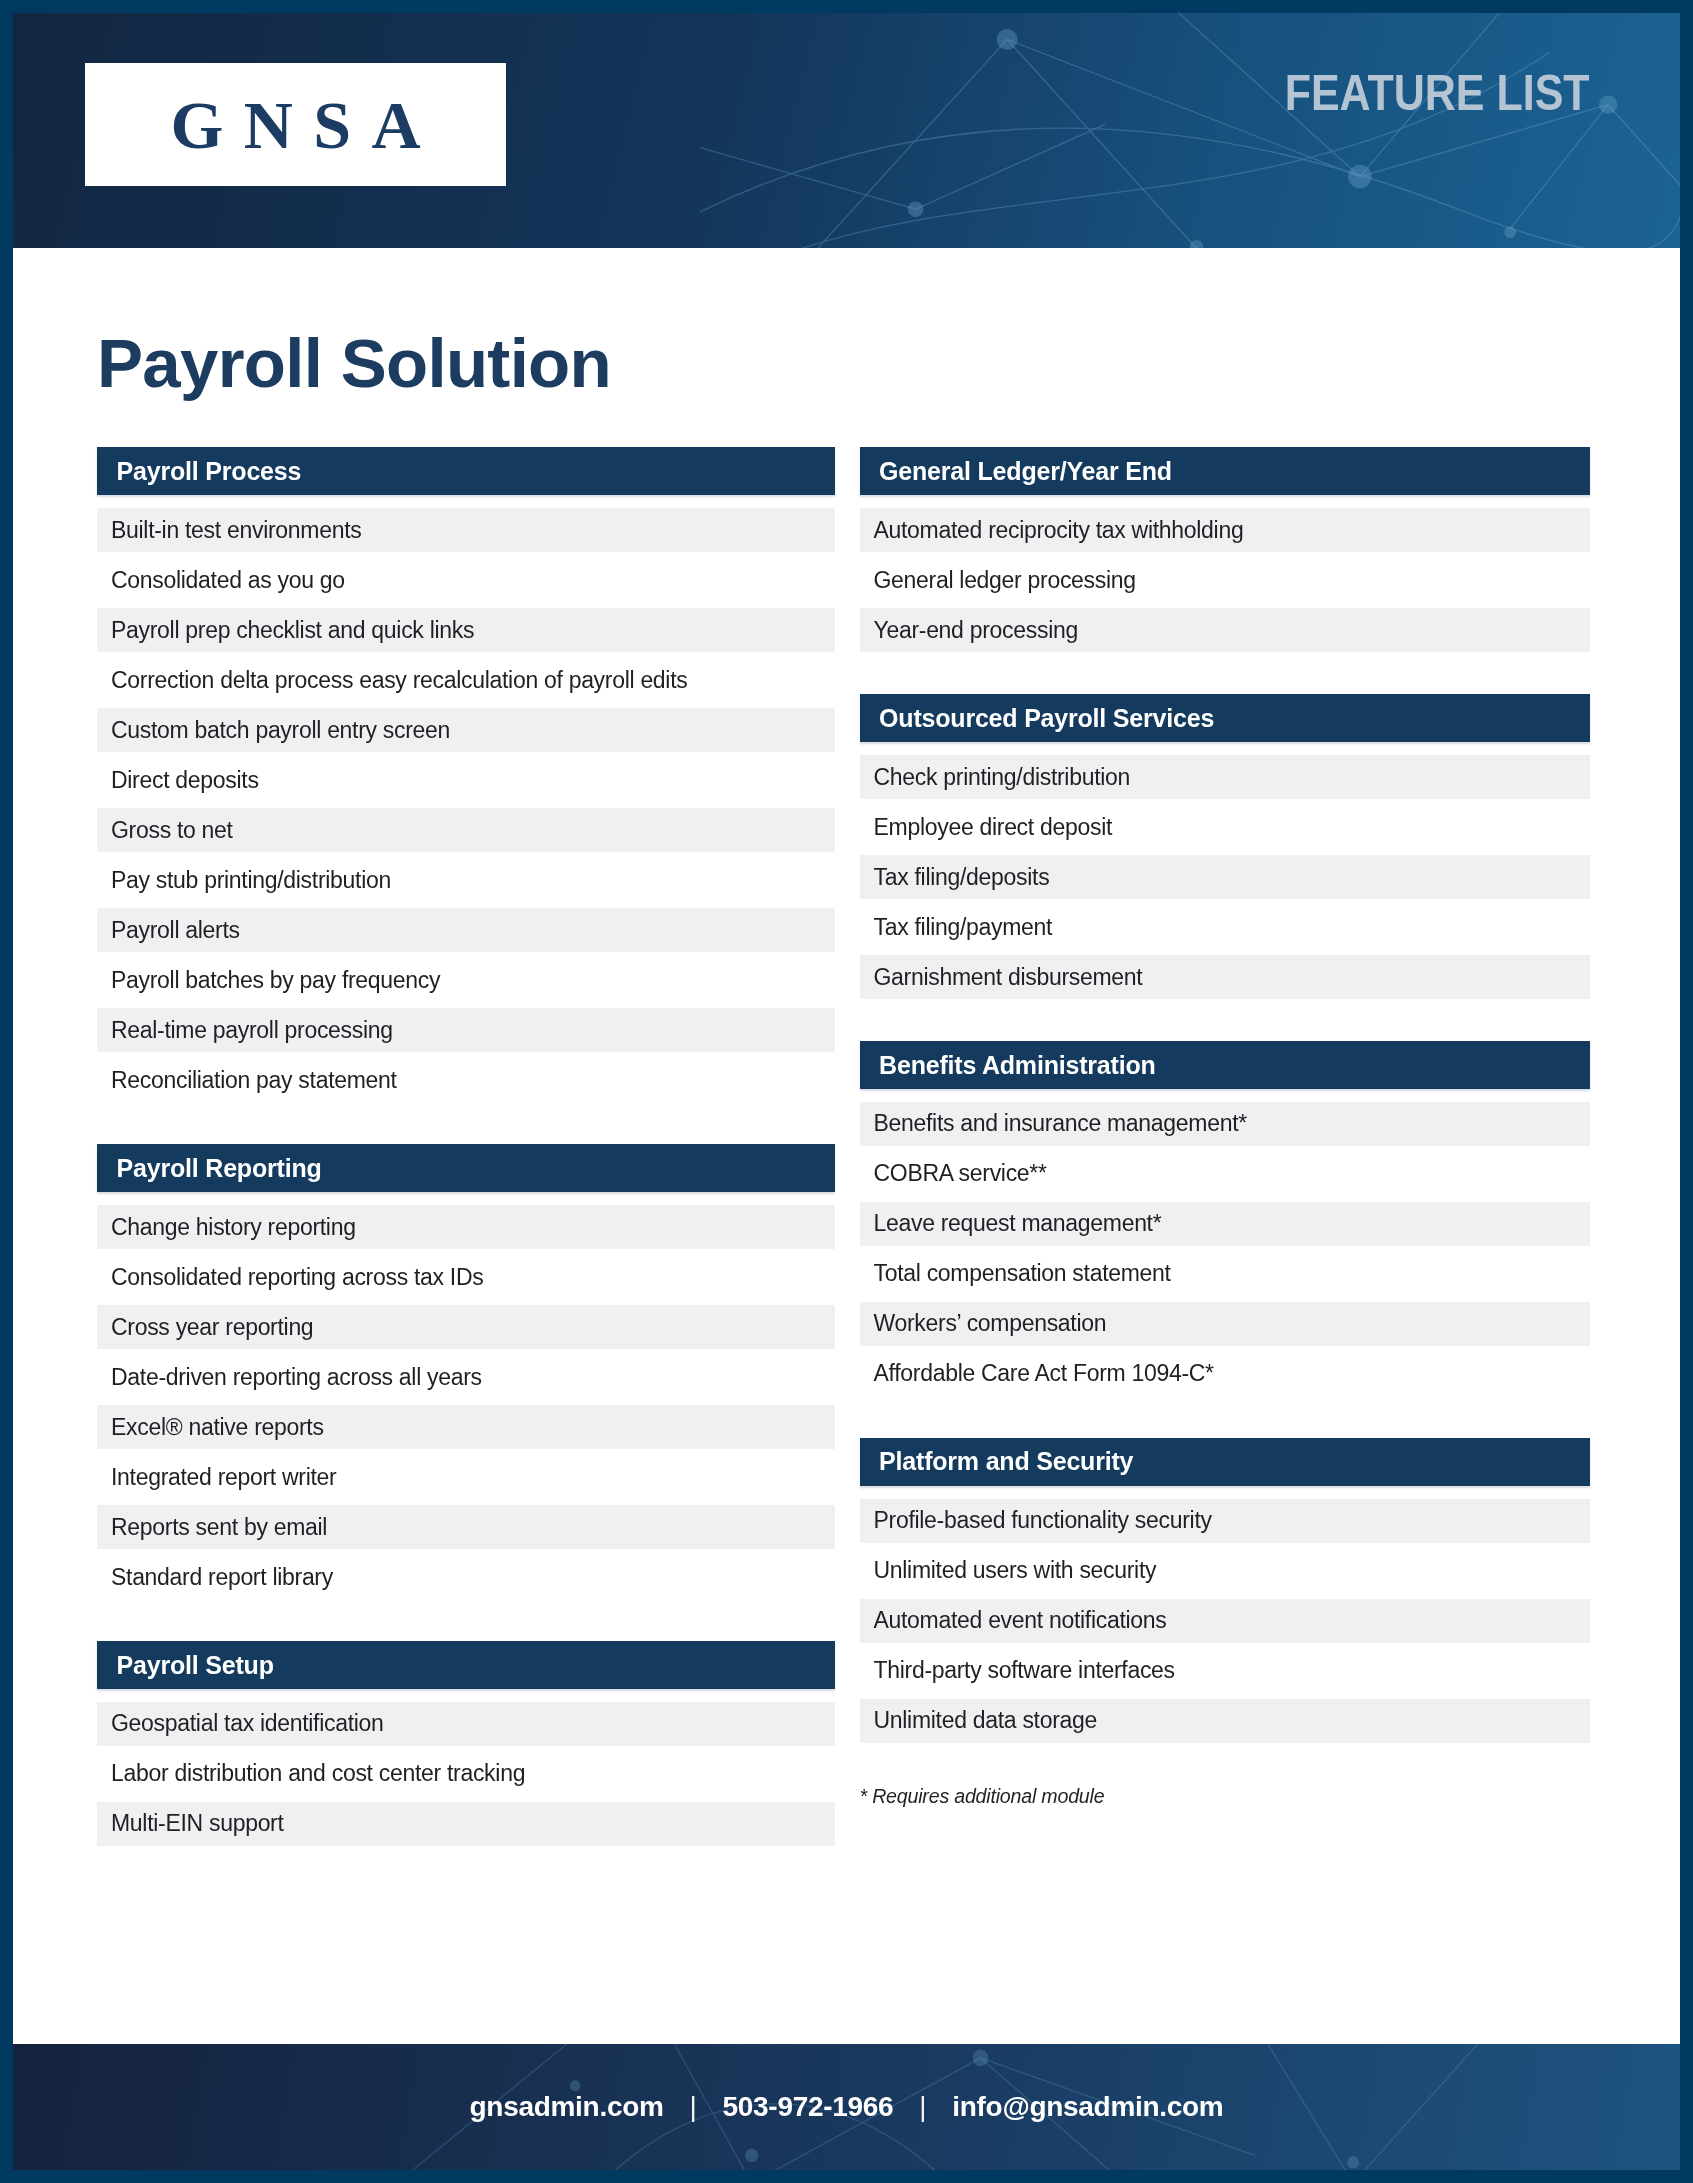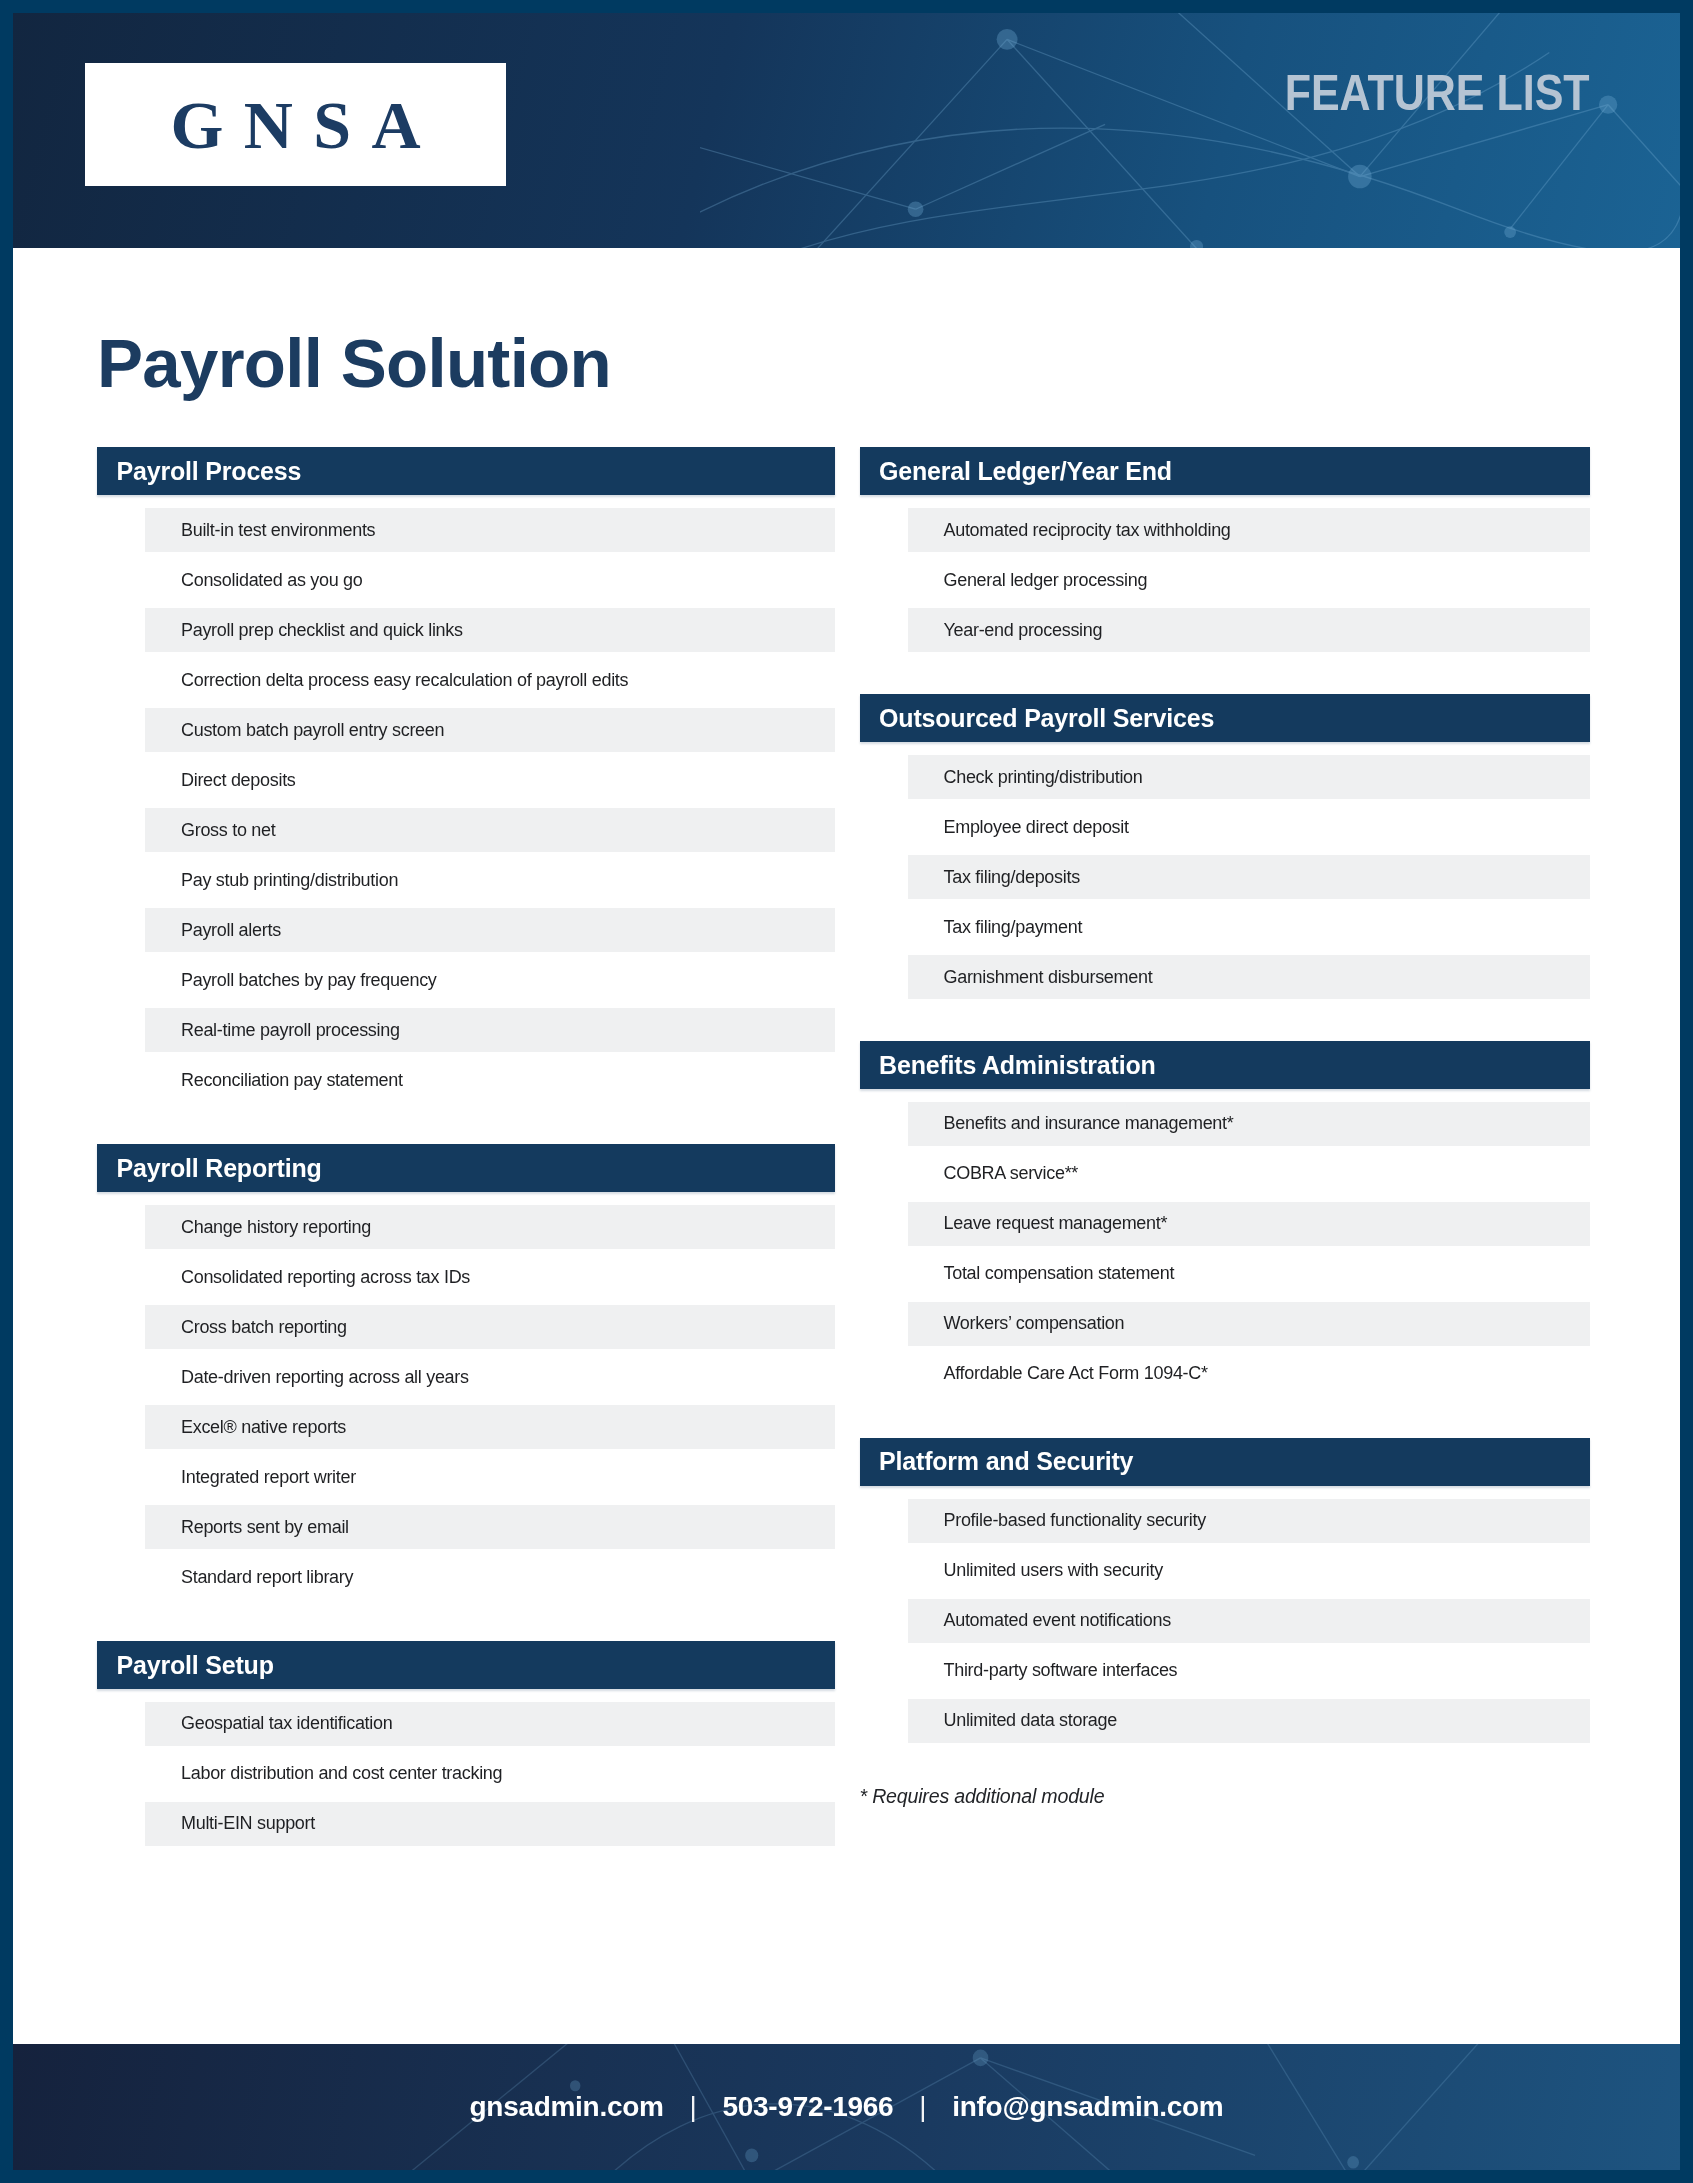--- a/index.html
+++ b/index.html
@@ -86,26 +86,25 @@
     display: flex;
     align-items: center;
     padding-left: 19.6px;
     margin-bottom: 9.8px;
     box-shadow: 0 2px 2px rgba(20,58,94,0.18);
   }
   .row {
     height: 50px;
     display: flex;
     align-items: center;
-    padding-left: 36px;
-    font-size: 18px;
+    padding-left: 14px;
+    font-size: 23px;
     letter-spacing: -0.3px;
     color: #1f2023;
     background: #ffffff;
-    margin-left: 48px;
   }
   .row.alt {
     background: #eff0f1;
     border-top: 3.3px solid #ffffff;
     border-bottom: 3.3px solid #ffffff;
   }
   .footnote {
     margin-top: 22px;
     font-size: 19.6px;
     font-style: italic;
@@ -192,21 +191,21 @@
               <div class="row">Payroll batches by pay frequency</div>
               <div class="row alt">Real-time payroll processing</div>
               <div class="row">Reconciliation pay statement</div>
             </div>
           </section>
           <section class="feature-section">
             <div class="section-bar">Payroll Reporting</div>
             <div>
               <div class="row alt">Change history reporting</div>
               <div class="row">Consolidated reporting across tax IDs</div>
-              <div class="row alt">Cross batch reporting</div>
+              <div class="row alt">Cross year reporting</div>
               <div class="row">Date-driven reporting across all years</div>
               <div class="row alt">Excel® native reports</div>
               <div class="row">Integrated report writer</div>
               <div class="row alt">Reports sent by email</div>
               <div class="row">Standard report library</div>
             </div>
           </section>
           <section class="feature-section">
             <div class="section-bar">Payroll Setup</div>
             <div>

